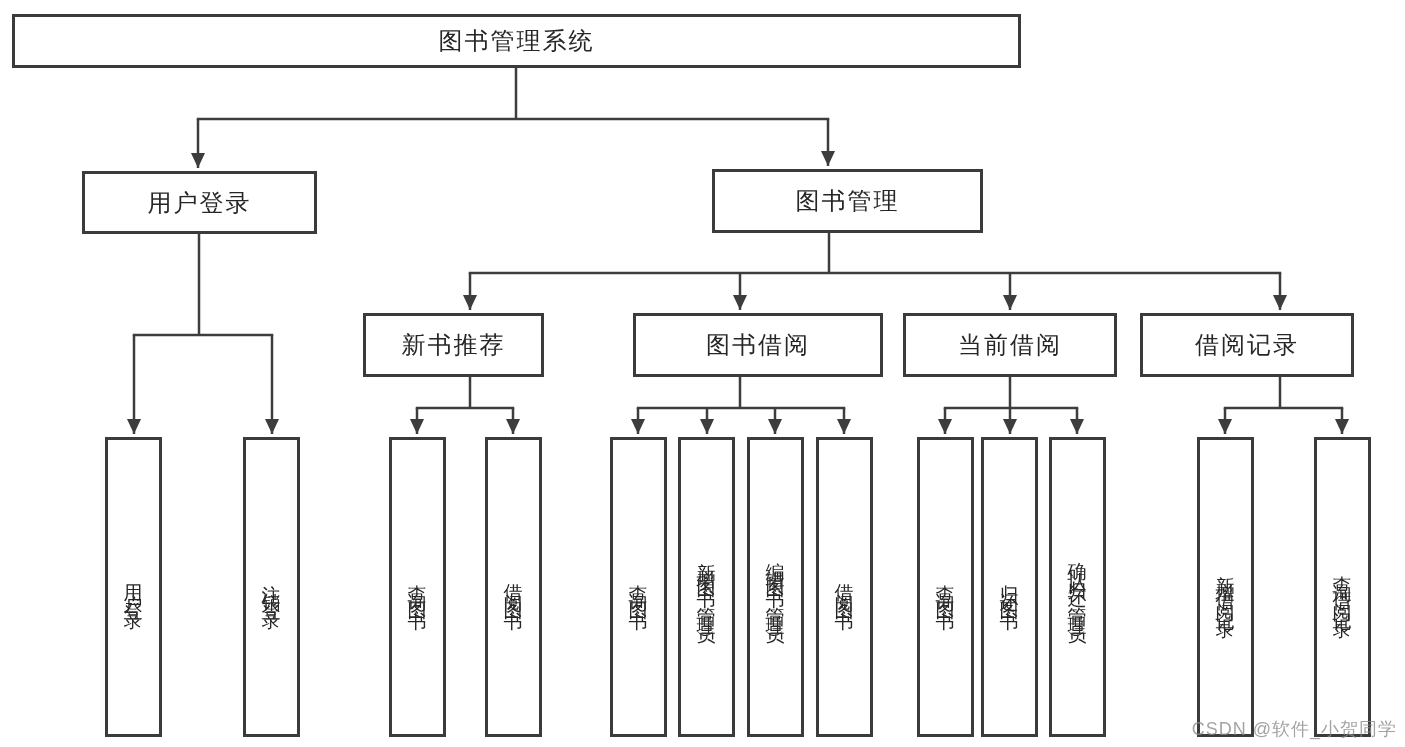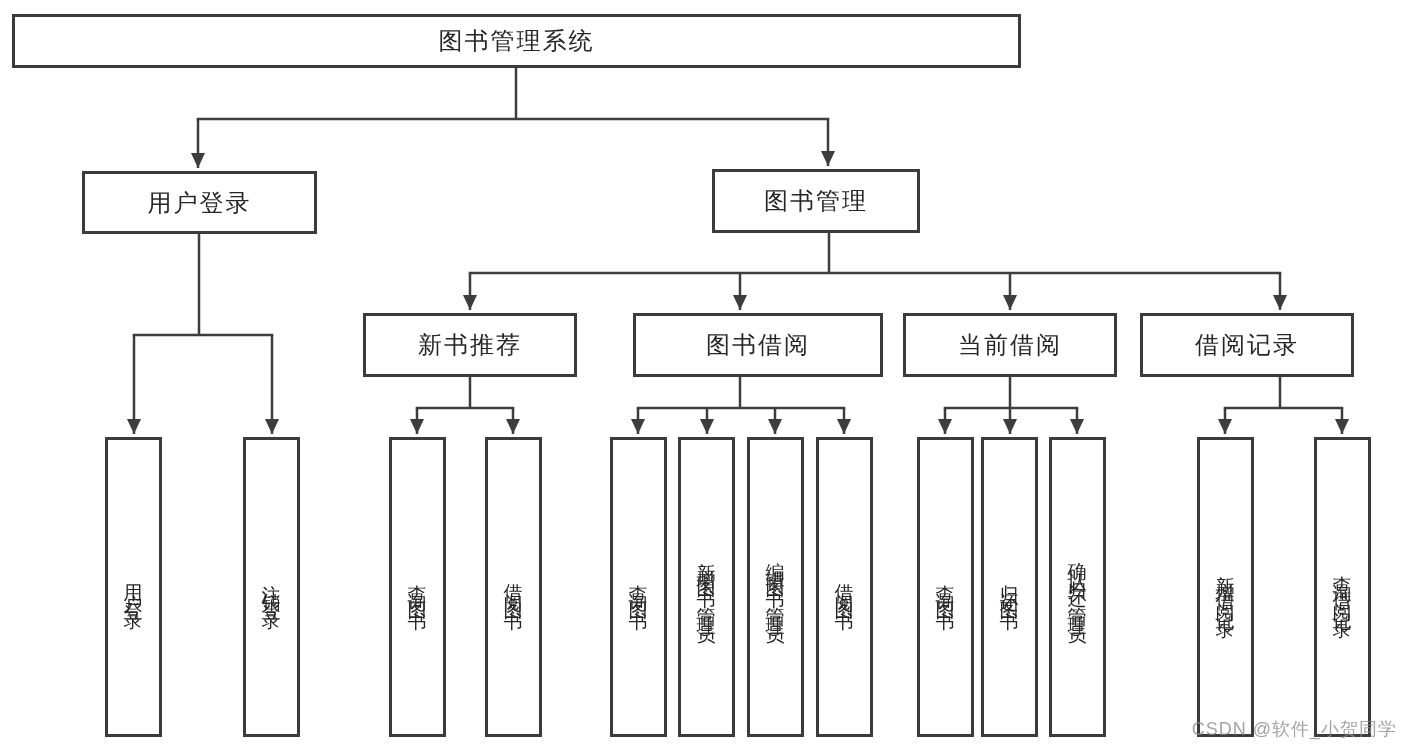--- a/index.html
+++ b/index.html
@@ -106,23 +106,23 @@
     <line x1="945" y1="408" x2="945" y2="434" stroke="#3d3d3d" stroke-width="2.5" marker-end="url(#arrow)"></line>
     <line x1="1010" y1="408" x2="1010" y2="434" stroke="#3d3d3d" stroke-width="2.5" marker-end="url(#arrow)"></line>
     <line x1="1077" y1="408" x2="1077" y2="434" stroke="#3d3d3d" stroke-width="2.5" marker-end="url(#arrow)"></line>
     <line x1="1225" y1="408" x2="1225" y2="434" stroke="#3d3d3d" stroke-width="2.5" marker-end="url(#arrow)"></line>
     <line x1="1342" y1="408" x2="1342" y2="434" stroke="#3d3d3d" stroke-width="2.5" marker-end="url(#arrow)"></line>
   </svg>
 
   <div class="hbox" style="left:12px; top:14px; width:1009px; height:54px;">图书管理系统</div>
 
   <div class="hbox" style="left:82px; top:171px; width:235px; height:63px;">用户登录</div>
-  <div class="hbox" style="left:712px; top:169px; width:208px; height:64px;">图书管理</div>
+  <div class="hbox" style="left:712px; top:169px; width:271px; height:64px;">图书管理</div>
 
-  <div class="hbox" style="left:363px; top:313px; width:214px; height:64px;">新书推荐</div>
+  <div class="hbox" style="left:363px; top:313px; width:181px; height:64px;">新书推荐</div>
   <div class="hbox" style="left:633px; top:313px; width:250px; height:64px;">图书借阅</div>
   <div class="hbox" style="left:903px; top:313px; width:214px; height:64px;">当前借阅</div>
   <div class="hbox" style="left:1140px; top:313px; width:214px; height:64px;">借阅记录</div>
 
   <div class="leaf" style="left:105px;">
     <span class="vtext">用户登录</span>
   </div>
   <div class="leaf" style="left:243px;">
     <span class="vtext">注销登录</span>
   </div>

